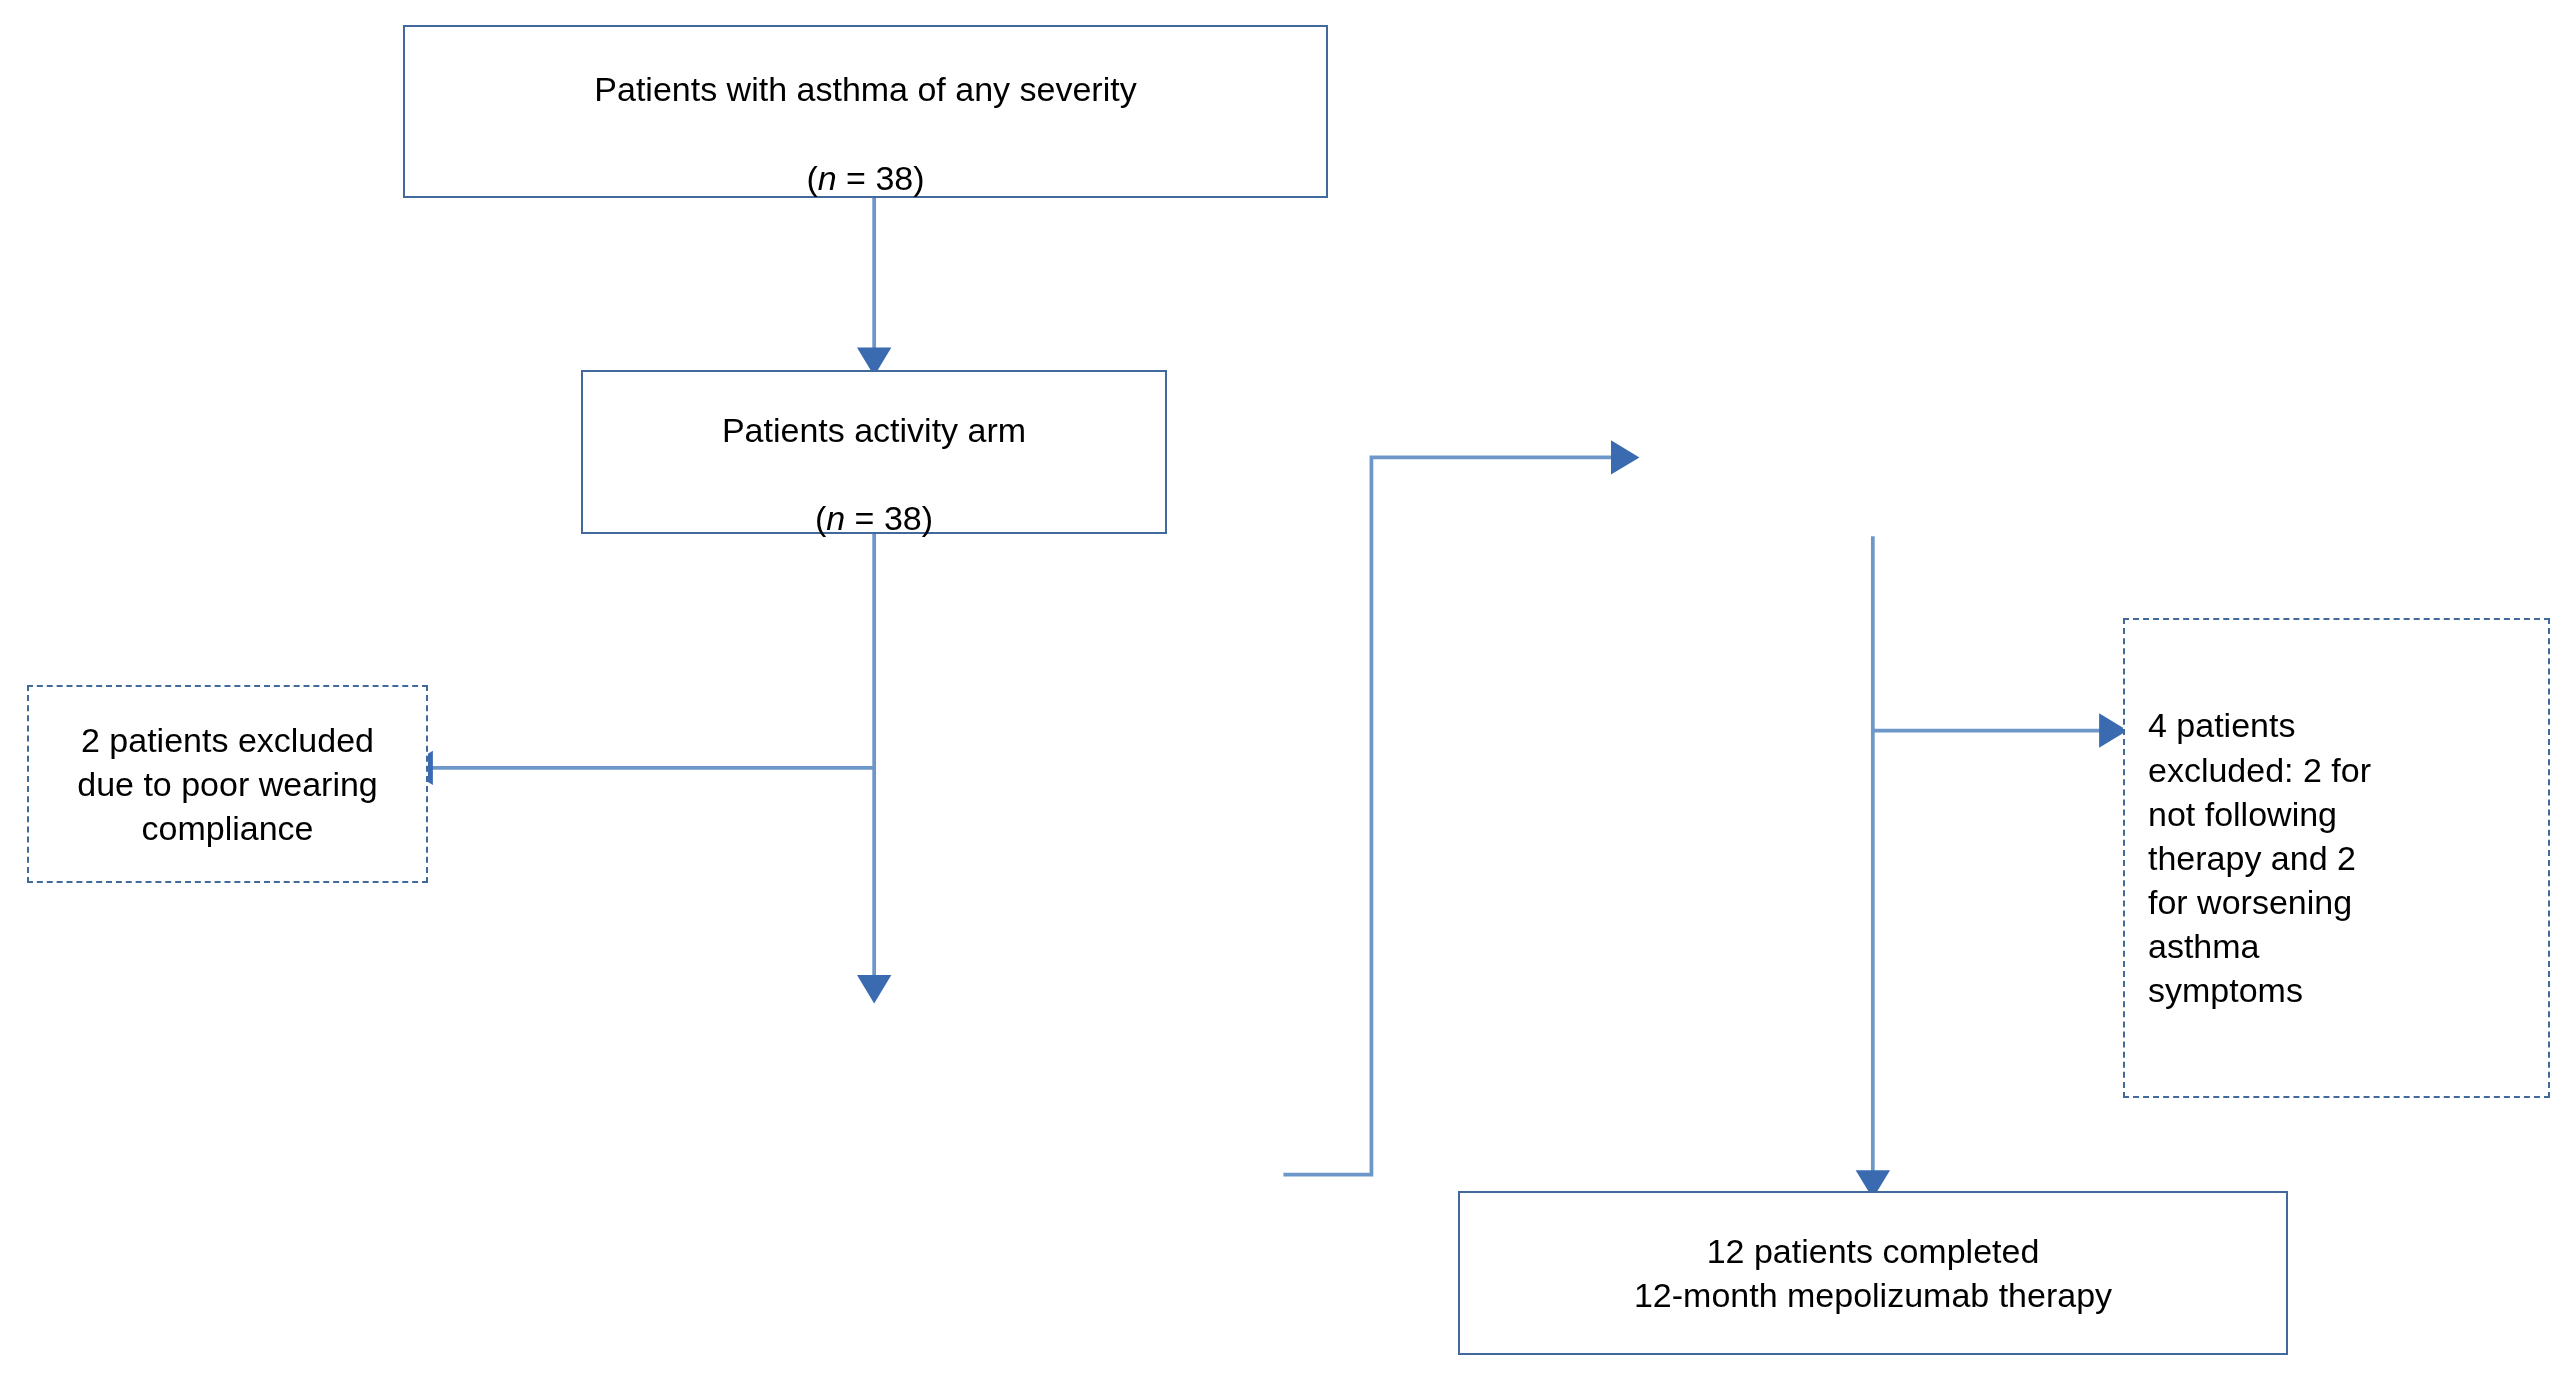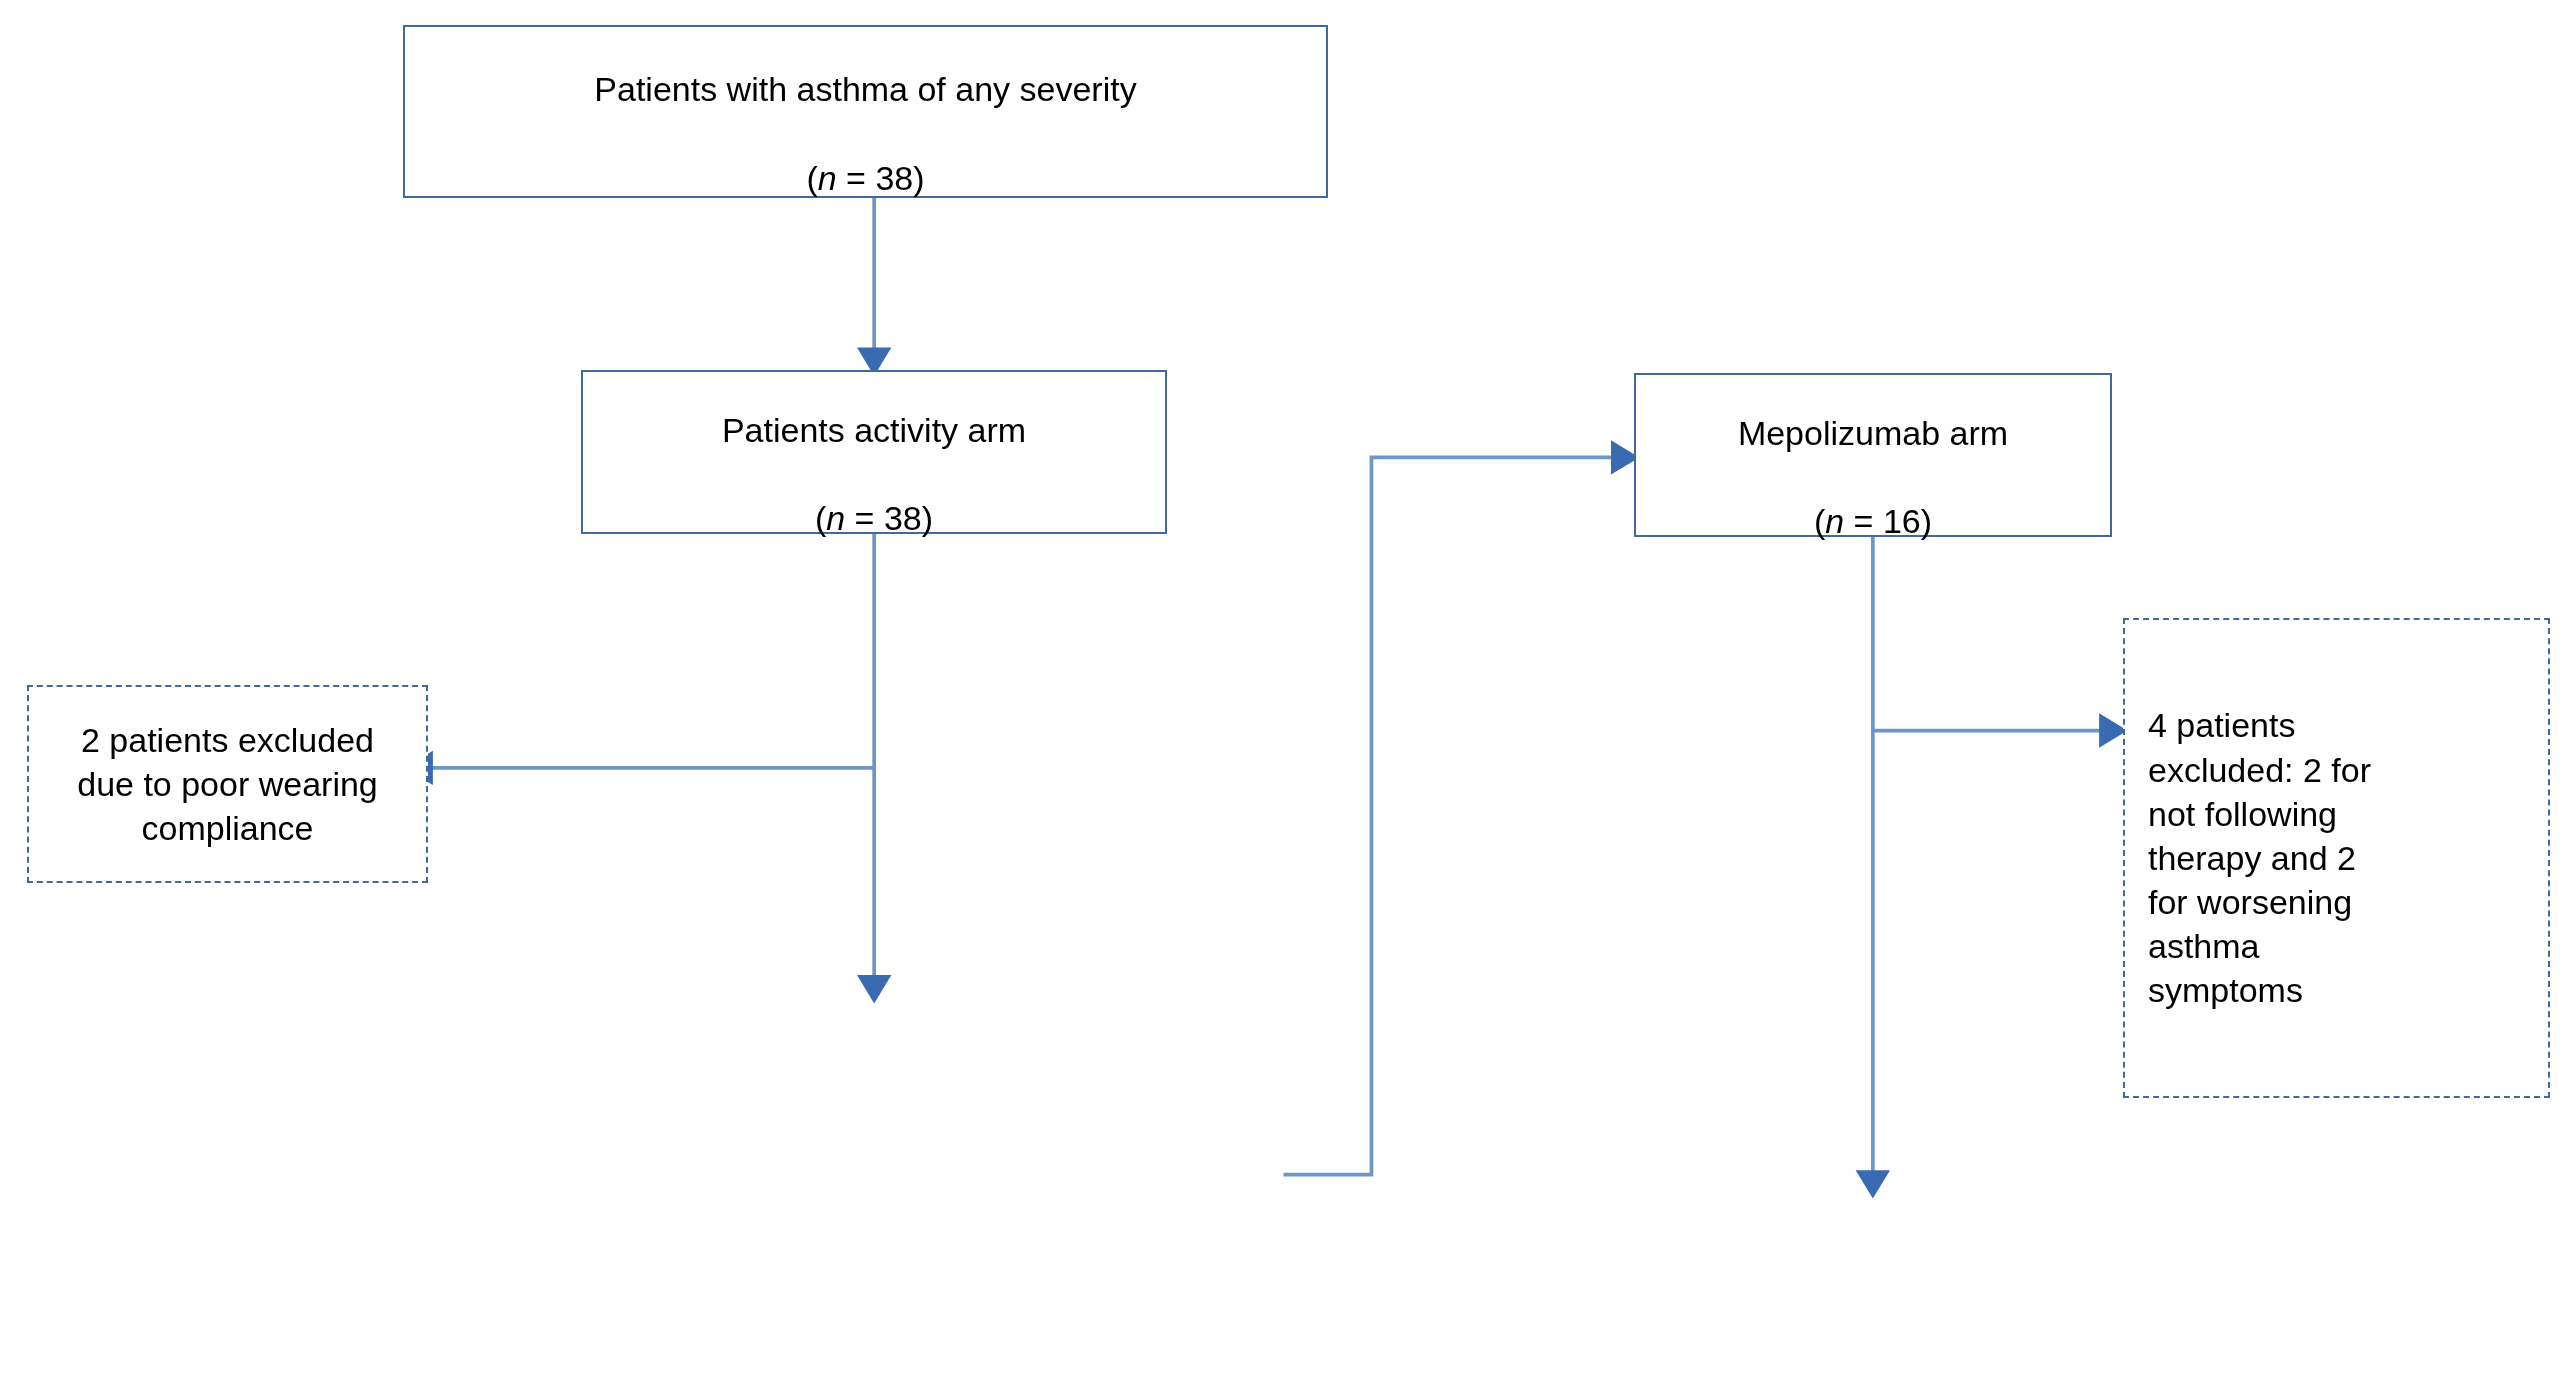--- a/index.html
+++ b/index.html
@@ -94,39 +94,37 @@
     </div>
   </div>
 
   <div class="node solid" style="left:581px; top:370px; width:586px; height:164px;">
     <div class="node-text align-center">
       <span>Patients activity arm</span><br>
       <span>(</span><span class="ital">n</span><span> = 38)</span>
     </div>
   </div>
 
-  <div class="node solid" style="left:1634px; top:373px; width:478px; height:164px;">
-    <div class="node-text align-center">
-      <span>Mepolizumab arm</span><br>
-      <span>(</span><span class="ital">n</span><span> = 16)</span>
-    </div>
-  </div>
 
   <div class="node dashed" style="left:27px; top:685px; width:401px; height:198px;">
     <div class="node-text align-center">2 patients excluded
 due to poor wearing
 compliance</div>
   </div>
 
   <div class="node dashed" style="left:2123px; top:618px; width:427px; height:480px;">
     <div class="node-text align-left">4 patients
 excluded: 2 for
 not following
 therapy and 2
 for worsening
 asthma
 symptoms</div>
   </div>
 
 
+  <div class="node solid" style="left:1458px; top:1191px; width:830px; height:164px;">
+    <div class="node-text align-center">12 patients completed
+12-month mepolizumab therapy</div>
+  </div>
 
 </div>
 
 
 </body></html>

